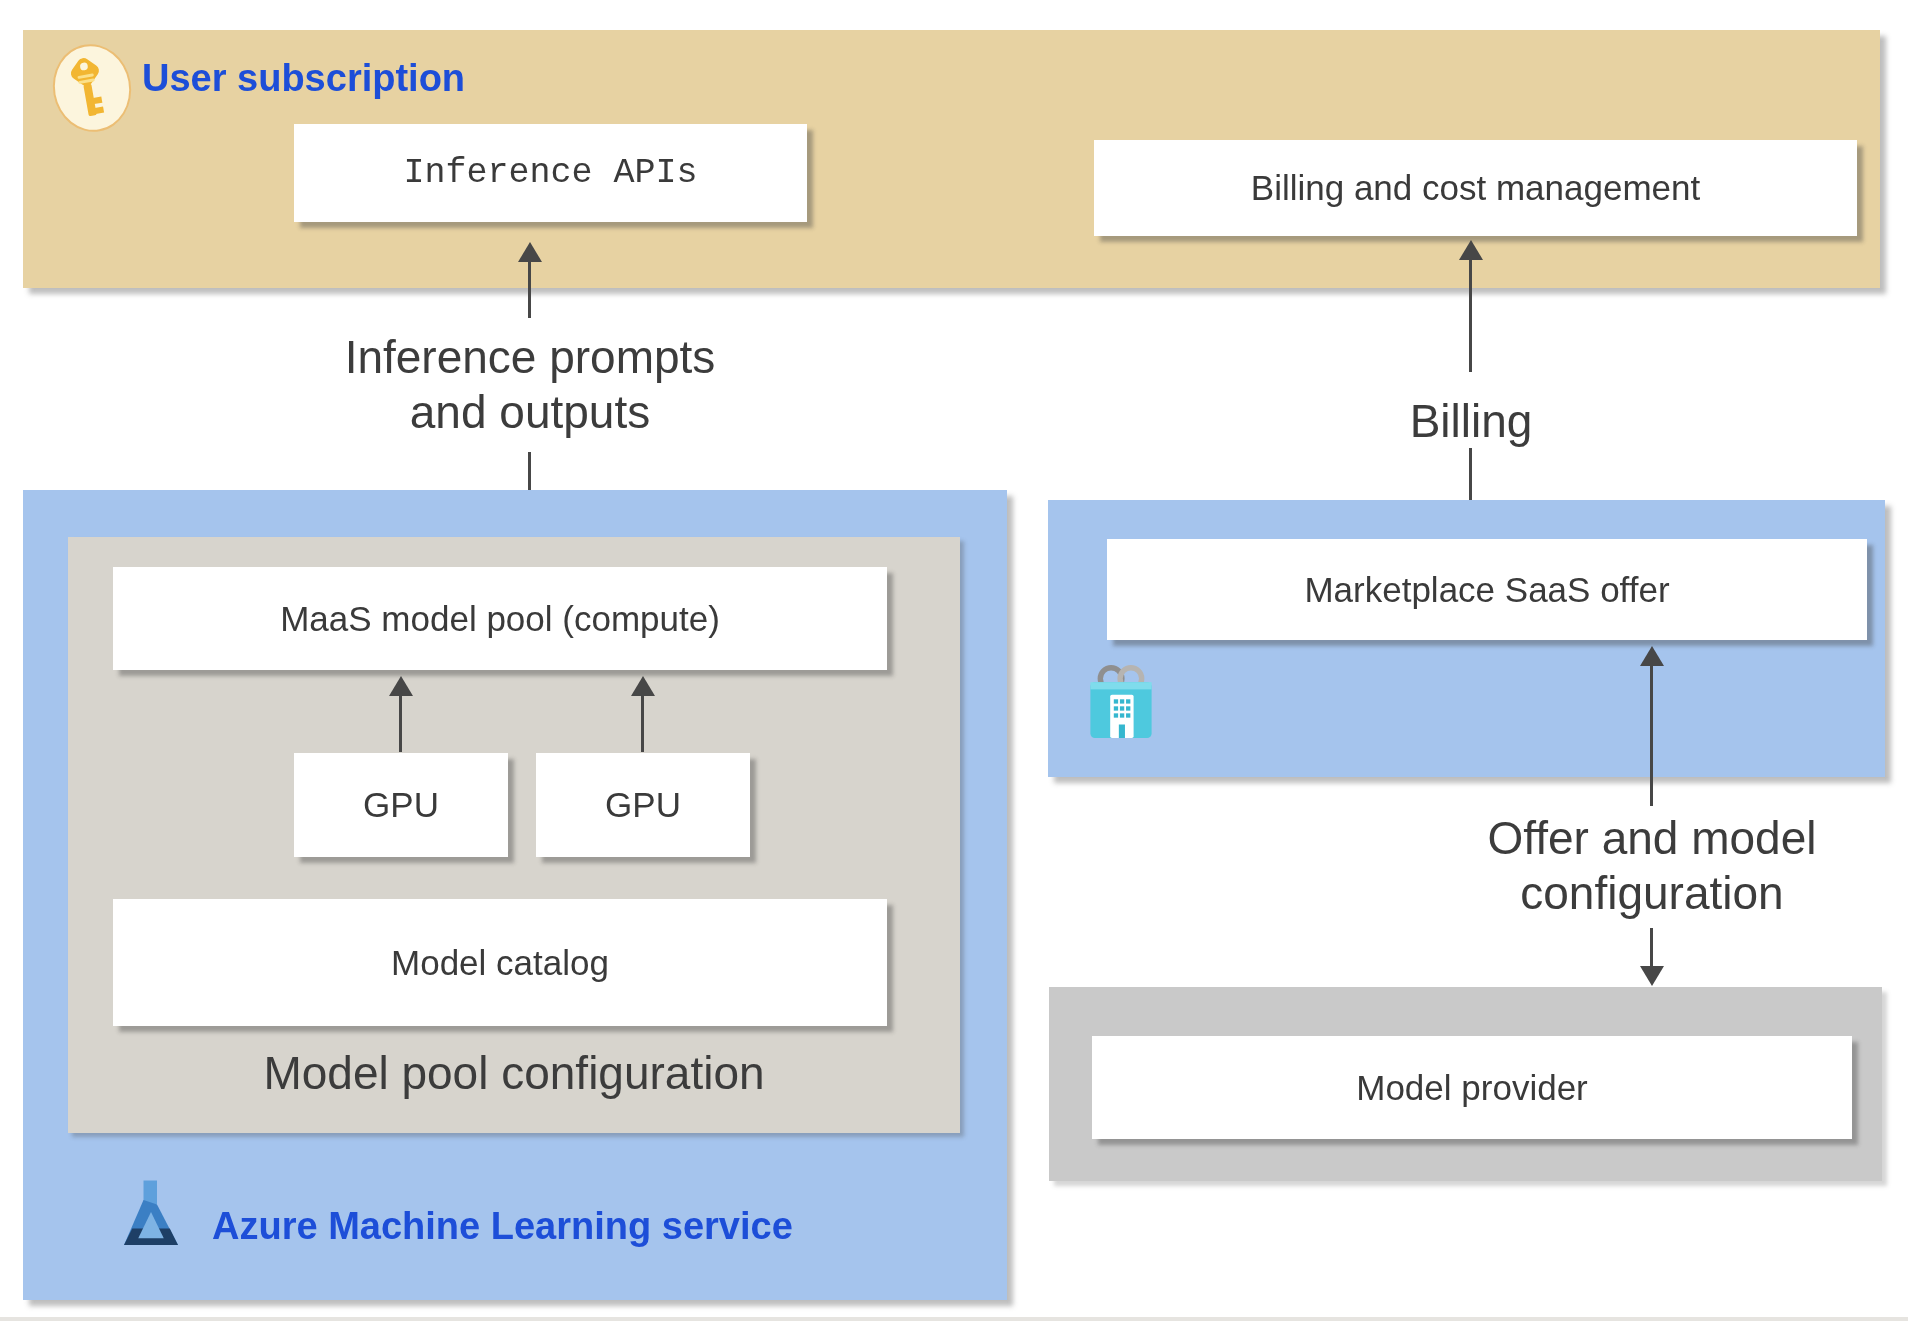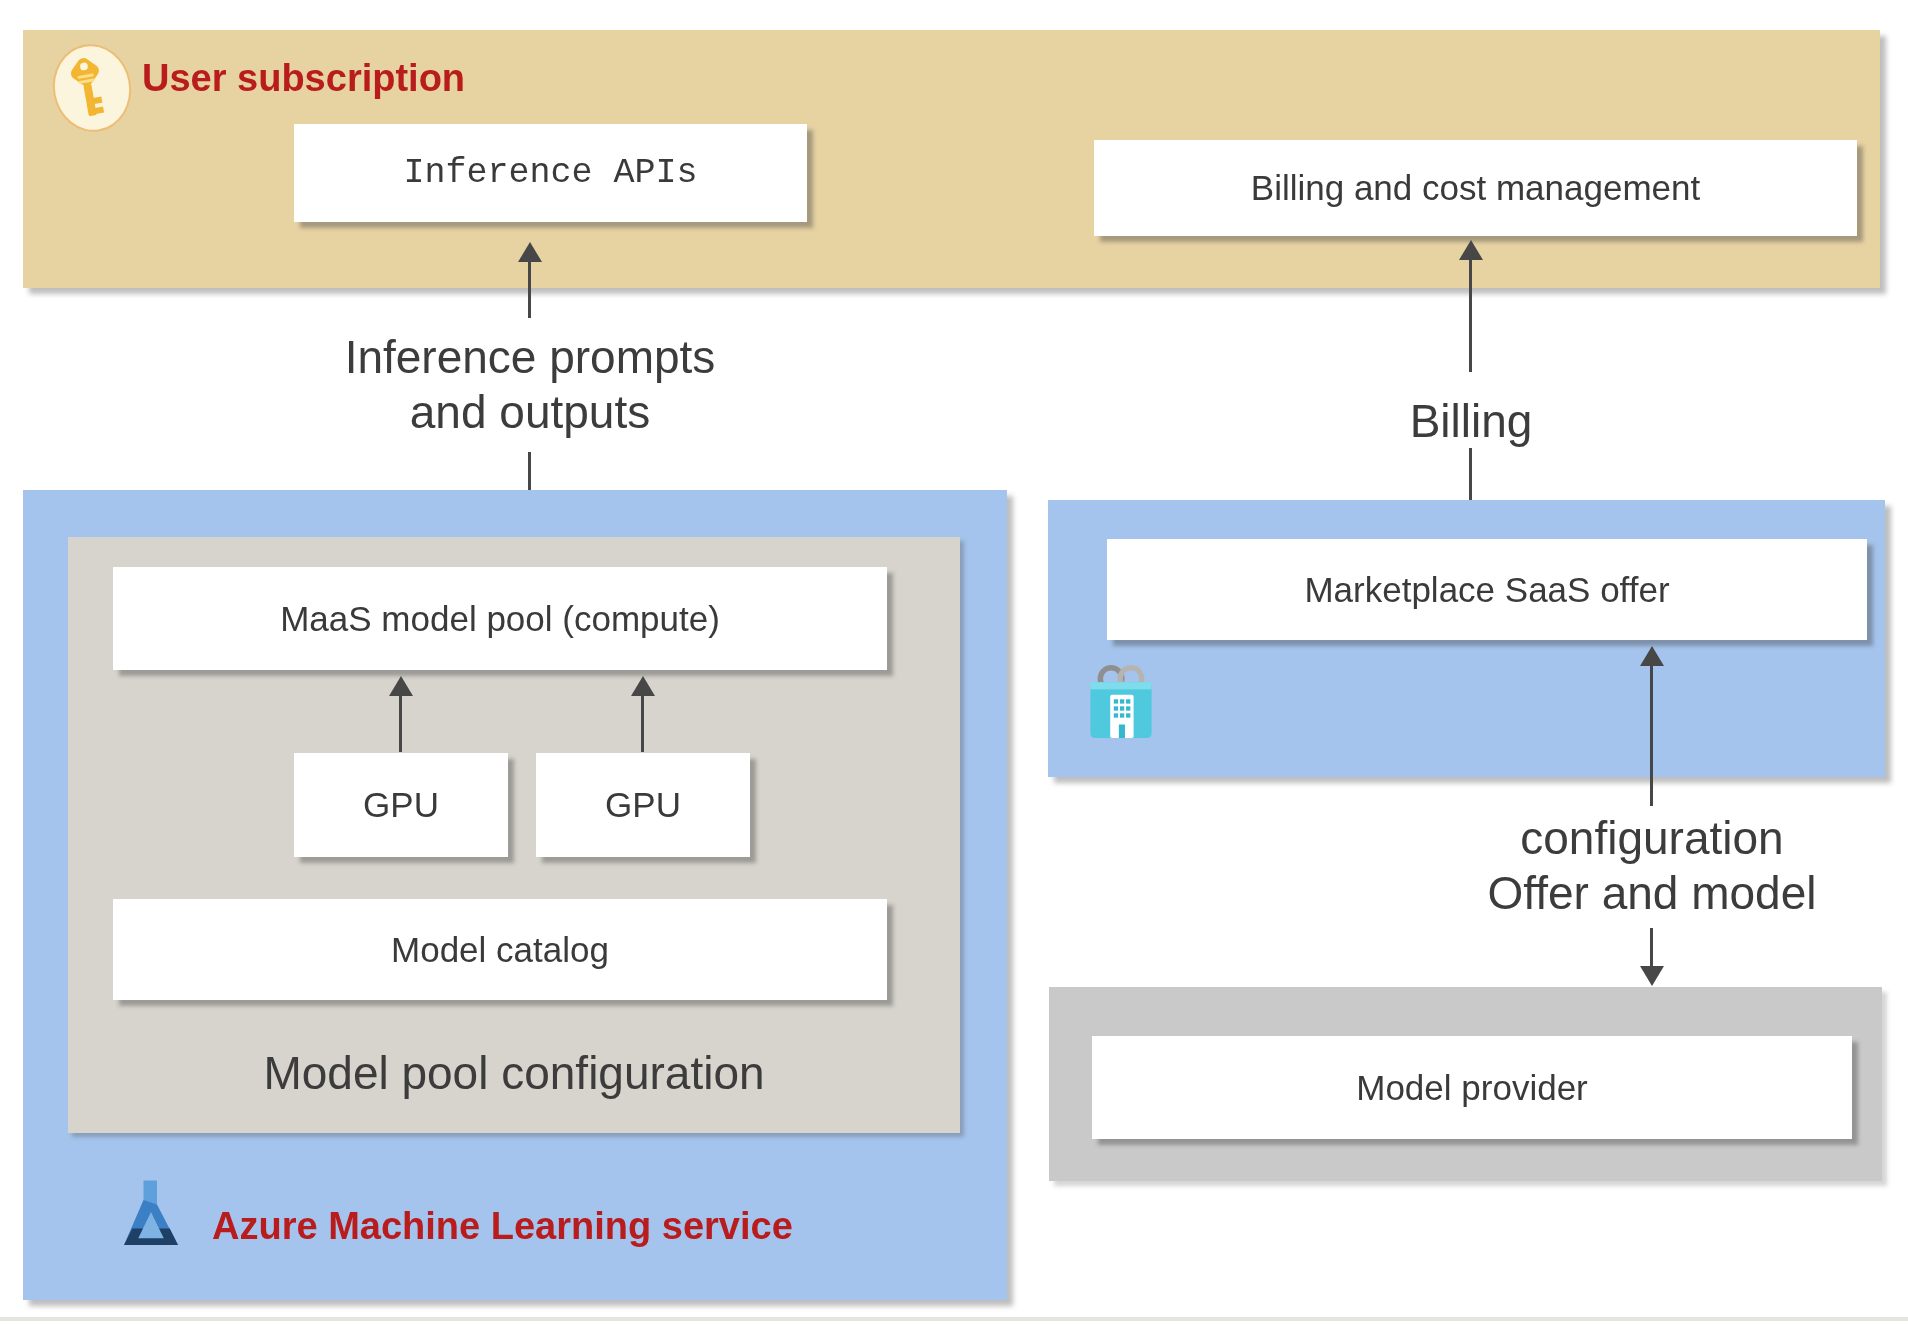--- a/index.html
+++ b/index.html
@@ -13,21 +13,21 @@
   .blue{background:#a5c4ed;}
   .inner-gray{position:absolute;background:#d7d4cd;box-shadow:4px 4px 4px rgba(70,70,70,.30);}
   .provider-gray{background:#c9c9c9;}
   
   .wbox{
     position:absolute;background:#ffffff;box-shadow:6px 6px 4px rgba(70,70,70,.40);
     display:flex;align-items:center;justify-content:center;
     font-size:35px;color:#3a3a3a;white-space:nowrap;
   }
   
-  .title{position:absolute;font-weight:bold;font-size:38px;color:#b91c1c;white-space:nowrap;}
+  .title{position:absolute;font-weight:bold;font-size:38px;color:#1d4ed8;white-space:nowrap;}
   .title2{line-height:45px;}
   
   .flow-label{
     position:absolute;font-size:46px;color:#3c3c3c;text-align:center;
     line-height:55px;white-space:nowrap;transform:translateX(-50%);
   }
   
   .vline{position:absolute;width:3px;background:#474747;}
   .head-up{
     position:absolute;width:0;height:0;
@@ -92,21 +92,21 @@
   <div class="wbox" style="left:113px;top:567px;width:774px;height:103px;">MaaS model pool (compute)</div>
 
   <div class="head-up" style="left:389px;top:676px;"></div>
   <div class="vline" style="left:399px;top:694px;height:58px;"></div>
   <div class="head-up" style="left:631px;top:676px;"></div>
   <div class="vline" style="left:641px;top:694px;height:58px;"></div>
 
   <div class="wbox" style="left:294px;top:753px;width:214px;height:104px;">GPU</div>
   <div class="wbox" style="left:536px;top:753px;width:214px;height:104px;">GPU</div>
 
-  <div class="wbox" style="left:113px;top:899px;width:774px;height:101px;">Model catalog</div>
+  <div class="wbox" style="left:113px;top:899px;width:774px;height:127px;">Model catalog</div>
 
   <div class="flow-label" style="left:514px;top:1046px;">Model pool configuration</div>
 
   <div class="icon" style="left:112px;top:1176px;">
     <svg width="78" height="78" viewBox="0 0 52 52">
       <polygon points="21,3 30,3 30,19 21,19" fill="#5ea0dc"></polygon>
       <polygon points="21,16 30,19 44,46 8,46" fill="#3b7fc4"></polygon>
       <polygon points="13.5,35 38.5,35 44,46 8,46" fill="#1e3f66"></polygon>
       <polygon points="26,24 34.5,41.5 17.5,41.5" fill="#7eb3e4"></polygon>
     </svg>
@@ -135,22 +135,22 @@
           <rect x="19.4" y="29.3" width="2.4" height="2.4"></rect>
           <rect x="22.8" y="29.3" width="2.4" height="2.4"></rect>
         <rect x="18.8" y="35.5" width="3.4" height="7.5"></rect>
       </g>
     </svg>
   </div>
 
   <div class="head-up" style="left:1640px;top:646px;"></div>
   <div class="vline" style="left:1650px;top:664px;height:142px;"></div>
   <div class="flow-label" style="left:1652px;top:811px;">
+    <div>Offer and model</div>
     <div>configuration</div>
-    <div>Offer and model</div>
   </div>
   <div class="vline" style="left:1650px;top:928px;height:40px;"></div>
   <div class="head-down" style="left:1640px;top:966px;"></div>
 
   <div class="region provider-gray" style="left:1049px;top:987px;width:833px;height:194px;box-shadow:5px 5px 4px rgba(90,90,90,.25);"></div>
   <div class="wbox" style="left:1092px;top:1036px;width:760px;height:103px;">Model provider</div>
 
   <div class="bottom-divider"></div>
 
 </div>

